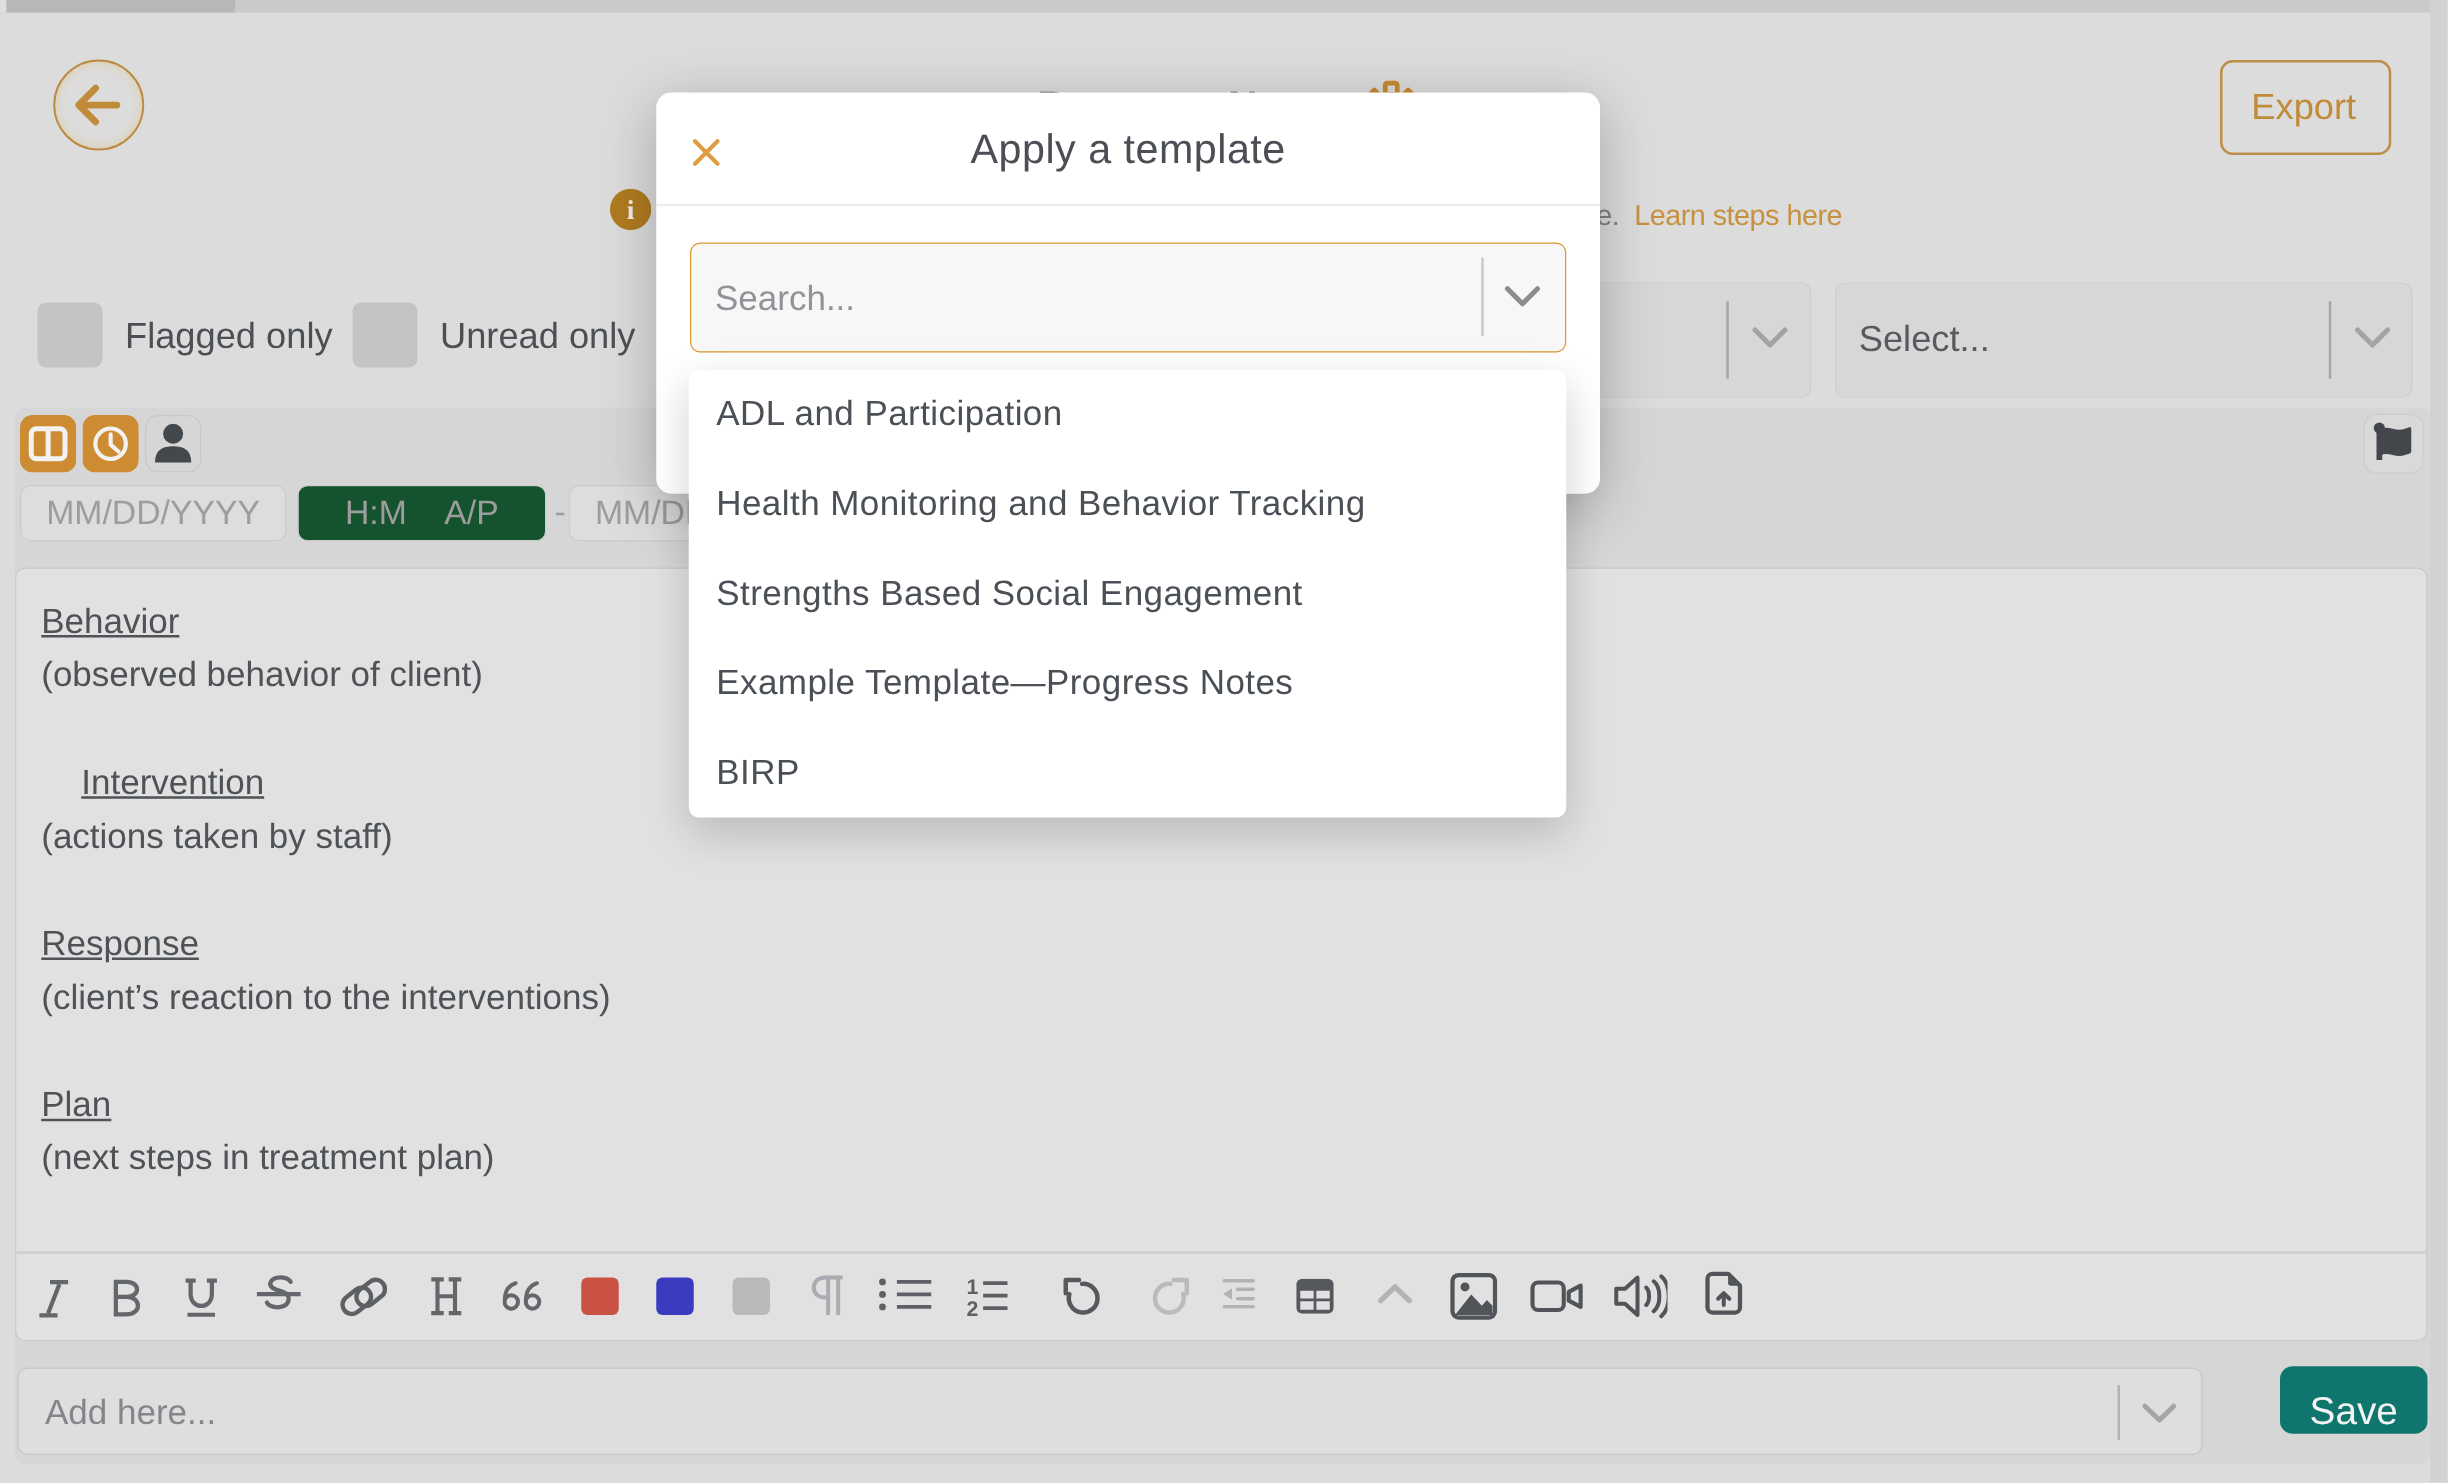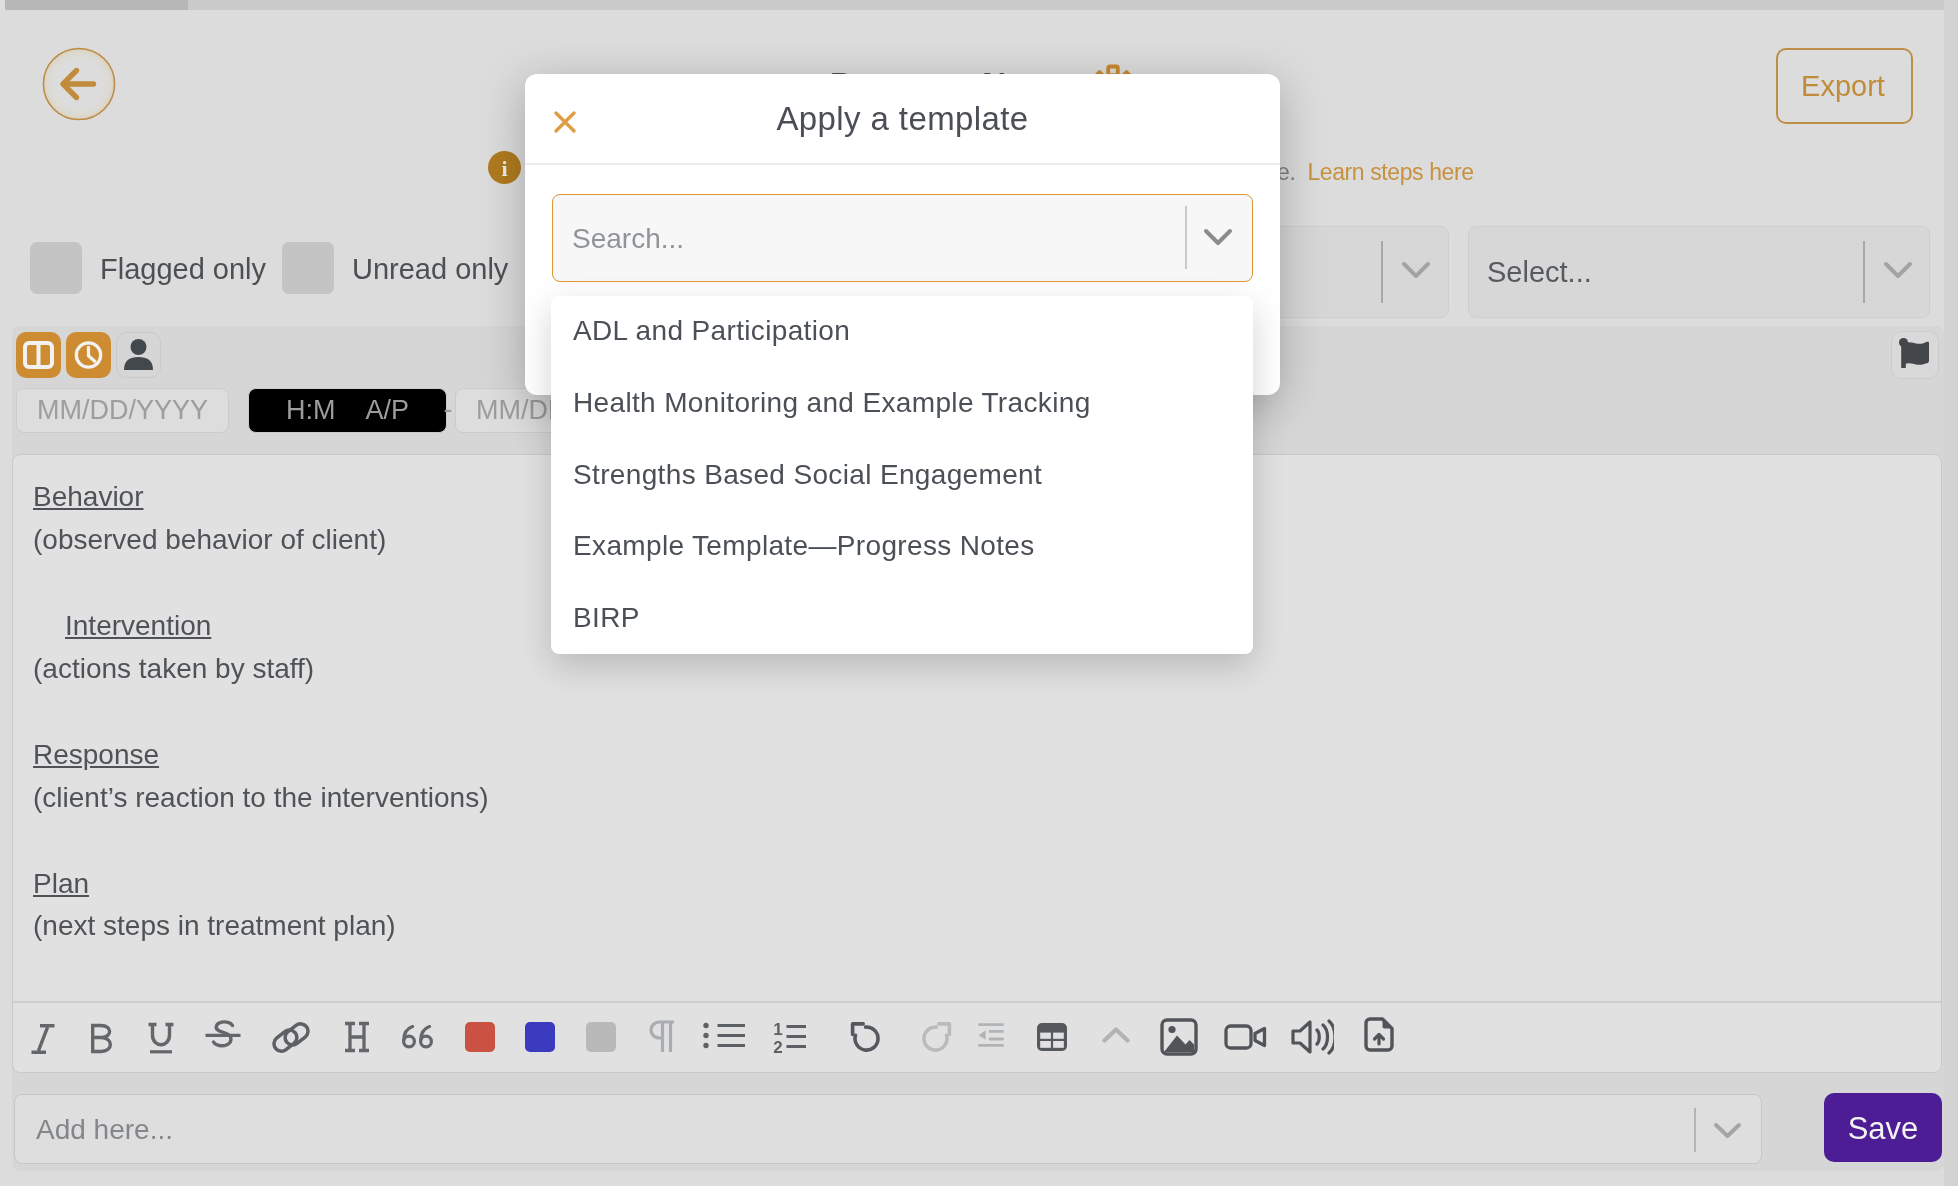--- a/index.html
+++ b/index.html
@@ -89,21 +89,21 @@
 </svg>
 
 <svg class="abs" style="left:1891px;top:331px;" width="48" height="48" viewBox="0 0 48 48">
   <rect x="0.5" y="0.5" width="47" height="47" rx="10" fill="#d9d9d9" stroke="#cccccc" stroke-width="1"></rect>
   <circle cx="12.5" cy="11.5" r="4.5" fill="#43474b"></circle>
   <rect x="10.2" y="11" width="4.6" height="26" fill="#43474b"></rect>
   <path d="M14 12 C20 9 26 15 33 12 C36 10.7 38 10 38 12 V30 C38 32 36 32 33 33 C26 36 20 30 14 33 Z" fill="#43474b"></path>
 </svg>
 
 <div class="abs" style="left:16px;top:388px;width:213px;height:45px;background:#dddddd;border:1px solid #cbcbcb;border-radius:8px;line-height:43px;text-align:center;font-size:27px;color:#9d9d9d;">MM/DD/YYYY</div>
-<div class="abs" style="left:248px;top:388px;width:199px;height:45px;background:#000000;border:1px solid #cbcbcb;border-radius:8px;line-height:43px;text-align:center;font-size:27px;color:#9d9d9d;">H:M&nbsp;&nbsp;&nbsp;&nbsp;A/P</div>
+<div class="abs" style="left:238px;top:388px;width:199px;height:45px;background:#14532d;border:1px solid #cbcbcb;border-radius:8px;line-height:43px;text-align:center;font-size:27px;color:#9d9d9d;">H:M&nbsp;&nbsp;&nbsp;&nbsp;A/P</div>
 <div class="abs" style="left:441px;top:388px;width:14px;height:45px;line-height:43px;text-align:center;font-size:27px;color:#9d9d9d;">-</div>
 <div class="abs" style="left:455px;top:388px;width:213px;height:45px;background:#dddddd;border:1px solid #cbcbcb;border-radius:8px;line-height:43px;text-align:center;font-size:27px;color:#9d9d9d;">MM/DD/YYYY</div>
 
 <div class="abs" style="left:12px;top:454px;width:1930px;height:619px;background:#e1e1e1;border:1px solid #c9c9c9;border-radius:8px;"></div>
 <div class="abs" style="left:33px;top:481px;font-size:28px;color:#4f5357;text-decoration:underline;">Behavior</div>
 <div class="abs" style="left:33px;top:524px;font-size:28px;color:#4f5357;">(observed behavior of client)</div>
 <div class="abs" style="left:33px;top:610px;font-size:28px;color:#4f5357;text-decoration:underline;margin-left:32px;">Intervention</div>
 <div class="abs" style="left:33px;top:653px;font-size:28px;color:#4f5357;">(actions taken by staff)</div>
 <div class="abs" style="left:33px;top:739px;font-size:28px;color:#4f5357;text-decoration:underline;">Response</div>
 <div class="abs" style="left:33px;top:782px;font-size:28px;color:#4f5357;">(client’s reaction to the interventions)</div>
@@ -220,34 +220,34 @@
   <path d="M18 28 V19 M13.5 23 L18 18.5 L22.5 23" fill="none" stroke="#515458" stroke-width="3.2" stroke-linecap="round" stroke-linejoin="round"></path>
 </svg>
 
 <div class="abs" style="left:14px;top:1094px;width:1748px;height:70px;background:#dedede;border:1px solid #c6c6c6;border-radius:8px;"></div>
 <div class="abs" style="left:36px;top:1114px;font-size:28px;color:#83878b;">Add here...</div>
 <div class="abs" style="left:1694px;top:1108px;width:2px;height:44px;background:#b4b4b4;"></div>
 <svg class="abs" style="left:1712px;top:1122px;" width="31" height="20" viewBox="0 0 31 20">
   <path d="M4 3 L15.5 14 L27 3" stroke="#a5a5a5" stroke-width="4" fill="none" stroke-linecap="round" stroke-linejoin="round"></path>
 </svg>
 
-<div class="abs" style="left:1824px;top:1093px;width:118px;height:69px;background:#4c1d95;border-radius:10px;line-height:71px;text-align:center;font-size:31px;color:#f3f3f3;">Save</div>
+<div class="abs" style="left:1824px;top:1093px;width:118px;height:54px;background:#0f766e;border-radius:10px;line-height:71px;text-align:center;font-size:31px;color:#f3f3f3;">Save</div>
 
 <div class="abs" style="left:525px;top:74px;width:755px;height:321px;background:#ffffff;border-radius:12px;box-shadow:0 10px 45px rgba(0,0,0,0.25);"></div>
 <svg class="abs" style="left:554px;top:111px;" width="22" height="22" viewBox="0 0 22 22">
   <path d="M2 2 L20 20 M20 2 L2 20" stroke="#df9c43" stroke-width="3.3" stroke-linecap="round"></path>
 </svg>
 <div class="abs" style="left:525px;top:100px;width:755px;text-align:center;font-size:33px;letter-spacing:0.4px;color:#4b4f55;">Apply a template</div>
 <div class="abs" style="left:525px;top:163px;width:755px;height:2px;background:#ededed;"></div>
 
 <div class="abs" style="left:552px;top:194px;width:701px;height:88px;background:#f7f7f7;border:1.5px solid #dc9833;border-radius:8px;"></div>
 <div class="abs" style="left:572px;top:223px;font-size:28px;color:#909499;">Search...</div>
 <div class="abs" style="left:1185px;top:206px;width:2px;height:63px;background:#c9c9c9;"></div>
 <svg class="abs" style="left:1202px;top:227px;" width="32" height="22" viewBox="0 0 32 22">
   <path d="M4 4 L16 16 L28 4" stroke="#8c8c8c" stroke-width="4" fill="none" stroke-linecap="round" stroke-linejoin="round"></path>
 </svg>
 
 <div class="abs" style="left:551px;top:296px;width:702px;height:358px;background:#ffffff;border-radius:8px;box-shadow:0 12px 35px rgba(0,0,0,0.18);"></div>
 <div class="abs" style="left:573px;top:315px;font-size:28px;letter-spacing:0.35px;color:#4b5056;">ADL and Participation</div>
-<div class="abs" style="left:573px;top:387px;font-size:28px;letter-spacing:0.35px;color:#4b5056;">Health Monitoring and Example Tracking</div>
+<div class="abs" style="left:573px;top:387px;font-size:28px;letter-spacing:0.35px;color:#4b5056;">Health Monitoring and Behavior Tracking</div>
 <div class="abs" style="left:573px;top:459px;font-size:28px;letter-spacing:0.35px;color:#4b5056;">Strengths Based Social Engagement</div>
 <div class="abs" style="left:573px;top:530px;font-size:28px;letter-spacing:0.35px;color:#4b5056;">Example Template—Progress Notes</div>
 <div class="abs" style="left:573px;top:602px;font-size:28px;letter-spacing:0.35px;color:#4b5056;">BIRP</div>
 
 </body></html>

